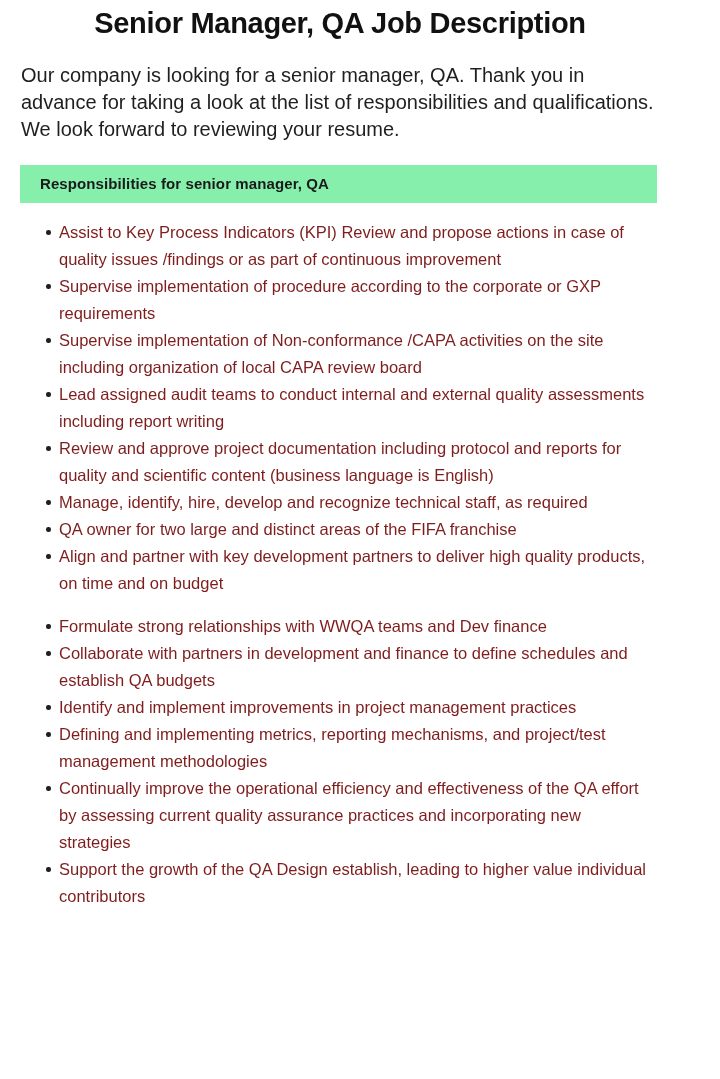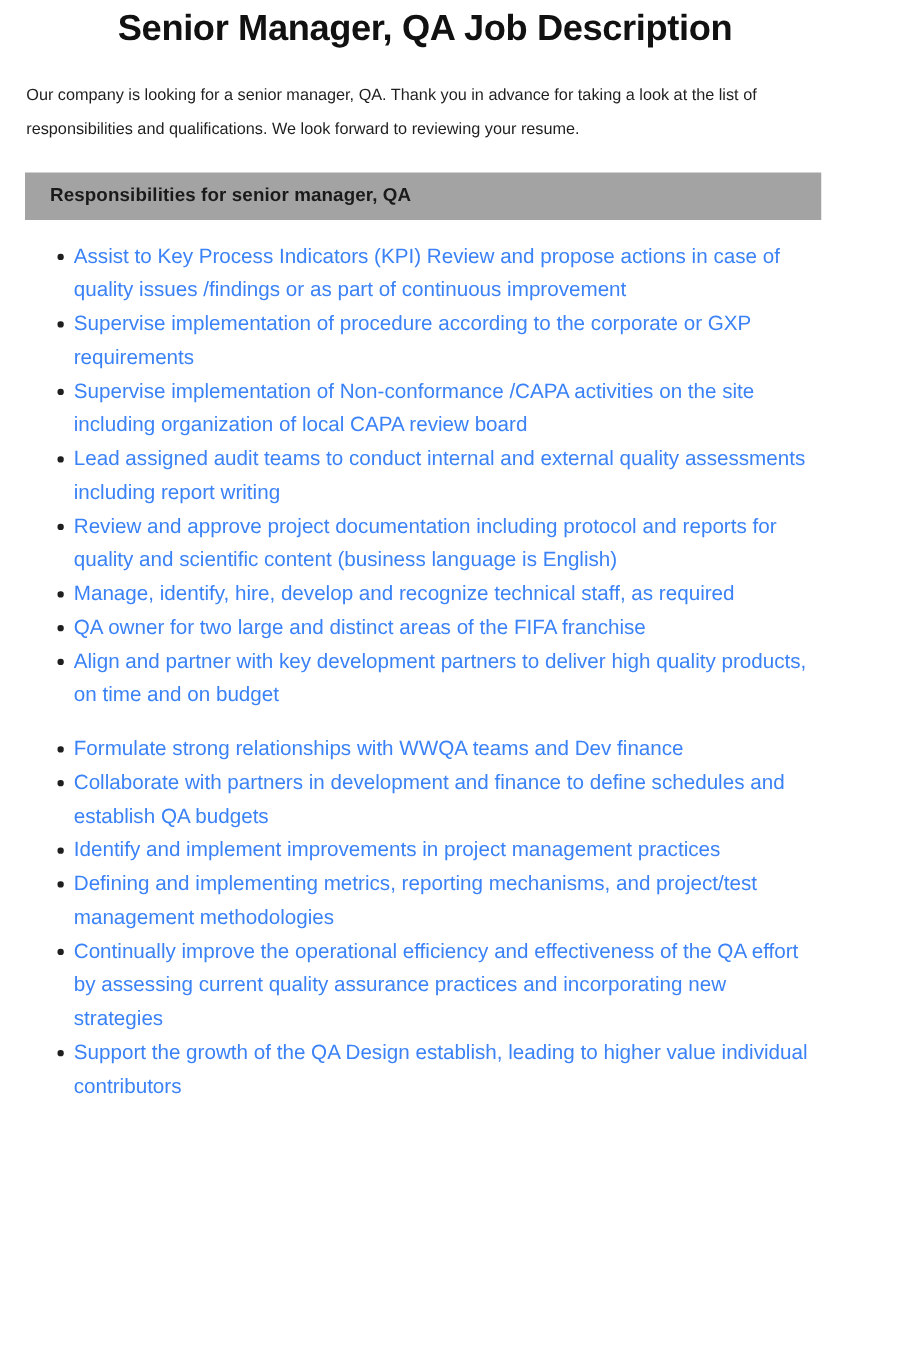--- a/index.html
+++ b/index.html
@@ -28,32 +28,32 @@
     font-size: 29px;
     line-height: 38px;
     font-weight: bold;
     letter-spacing: -0.3px;
     color: #111111;
   }
 
   .intro {
     margin: 0;
     padding: 20px 24px 0 21px;
-    font-size: 13px;
+    font-size: 20px;
     line-height: 27px;
     color: #1f1f1f;
   }
 
   .section {
     margin: 0;
   }
 
   .section-header {
     margin: 22px 23px 0 20px;
-    background: #a3a3a3;
+    background: #86efac;
     height: 38px;
     display: flex;
     align-items: center;
     padding: 0 20px;
     box-sizing: border-box;
   }
   .section-header-text {
     font-size: 15px;
     line-height: 20px;
     font-weight: bold;
@@ -63,21 +63,21 @@
 
   ul.bullets {
     list-style: none;
     margin: 0;
     padding: 16px 24px 0 46px;
   }
   ul.bullets li {
     position: relative;
     font-size: 16.5px;
     line-height: 27px;
-    color: #3b82f6;
+    color: #7f1d1d;
     padding-left: 13px;
     margin: 0 0 0 0;
   }
   ul.bullets li::before {
     content: "";
     position: absolute;
     left: 0;
     top: 11px;
     width: 4.5px;
     height: 4.5px;

